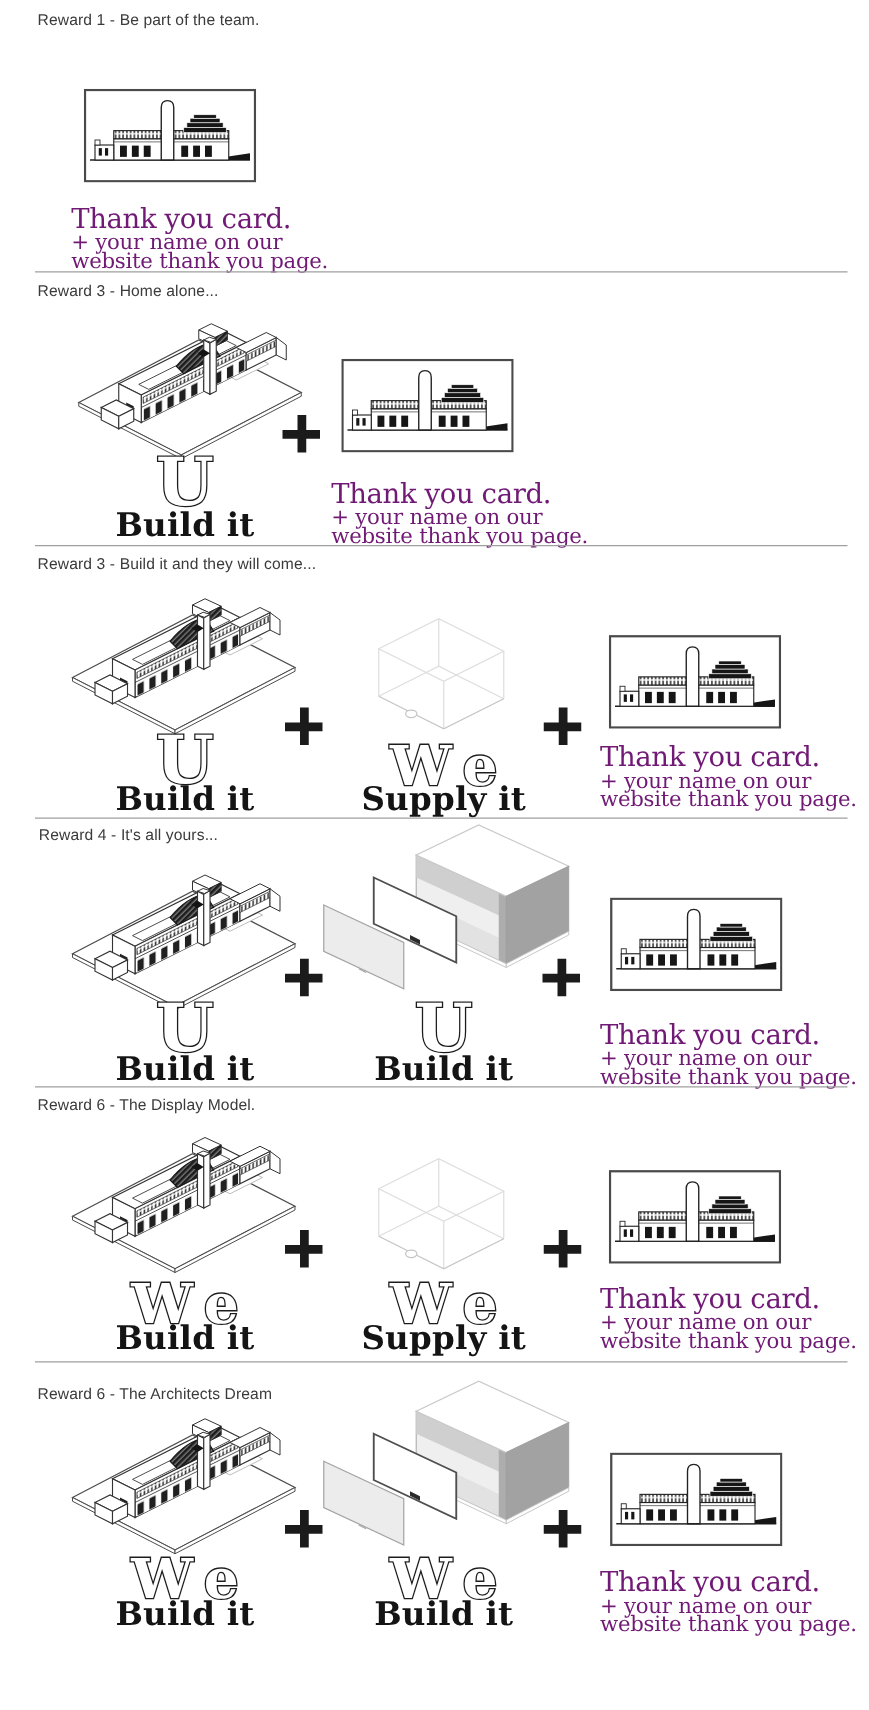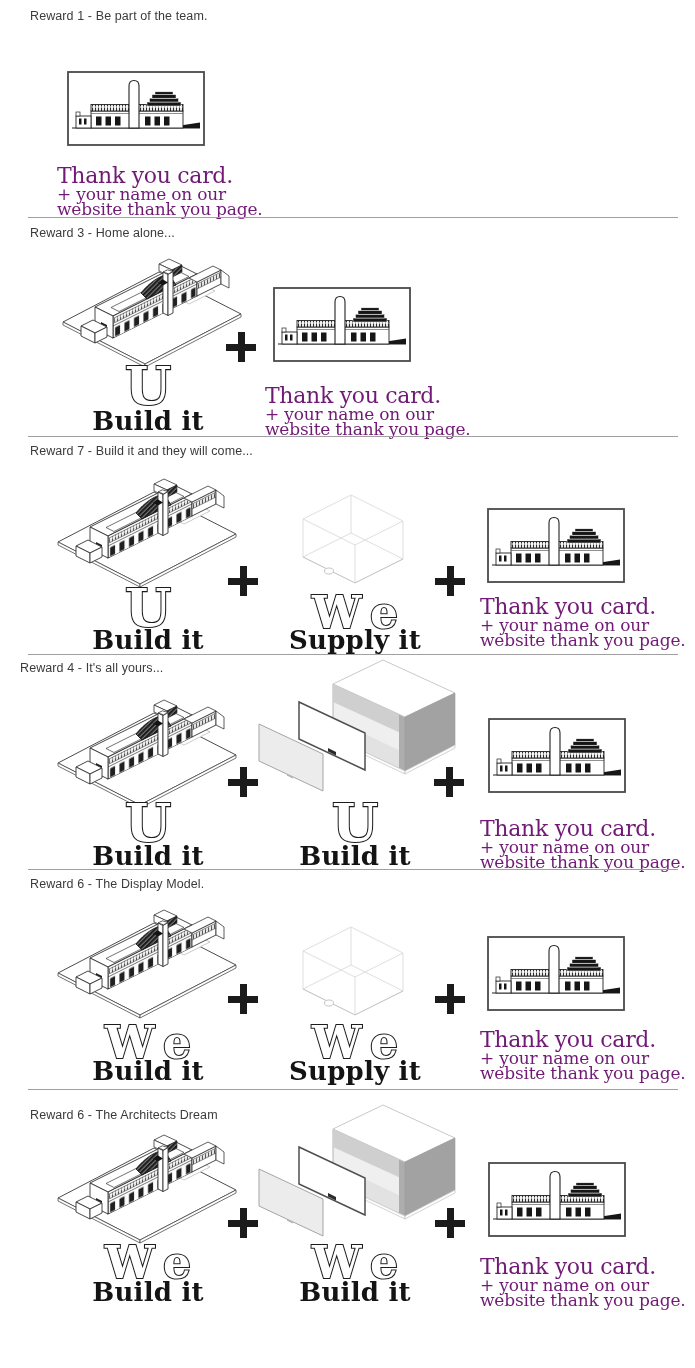--- a/index.html
+++ b/index.html
@@ -156,21 +156,21 @@
       </svg>
     <div class="tyc" style="left:265px;top:385px">
       <div class="h">Thank you card.</div>
       <div class="l">+ your name on our</div>
       <div class="l">website thank you page.</div>
     </div>
     <div class="sep" style="top:436px"></div>
   </section>
 
   <section>
-    <div class="lbl" style="left:30px;top:444px">Reward 7 - Build it and they will come...</div>
+    <div class="lbl" style="left:30px;top:444px">Reward 3 - Build it and they will come...</div>
     <svg class="illu" width="192" height="132" style="left:50px;top:466px">
         <use href="#sym-iso"></use>
       </svg>
     <svg class="illu" width="132" height="110" style="left:289px;top:479px">
         <use href="#sym-wire"></use>
       </svg>
     <svg class="illu" width="138" height="75" style="left:487px;top:508px">
         <use href="#sym-card"></use>
       </svg>
     <div class="plus" style="left:228px;top:566px"></div>
@@ -185,21 +185,21 @@
     <div class="slab-label" style="left:355px;top:630px">Supply it</div>
     <div class="tyc" style="left:480px;top:596px">
       <div class="h">Thank you card.</div>
       <div class="l">+ your name on our</div>
       <div class="l">website thank you page.</div>
     </div>
     <div class="sep" style="top:654px"></div>
   </section>
 
   <section>
-    <div class="lbl" style="left:20px;top:661px">Reward 4 - It's all yours...</div>
+    <div class="lbl" style="left:31px;top:661px">Reward 4 - It's all yours...</div>
     <svg class="illu" width="192" height="132" style="left:50px;top:687px">
         <use href="#sym-iso"></use>
       </svg>
     <svg class="illu" width="212" height="142" style="left:253px;top:657px">
         <use href="#sym-expl"></use>
       </svg>
     <svg class="illu" width="138" height="75" style="left:488px;top:718px">
         <use href="#sym-card"></use>
       </svg>
     <div class="plus" style="left:228px;top:767px"></div>

